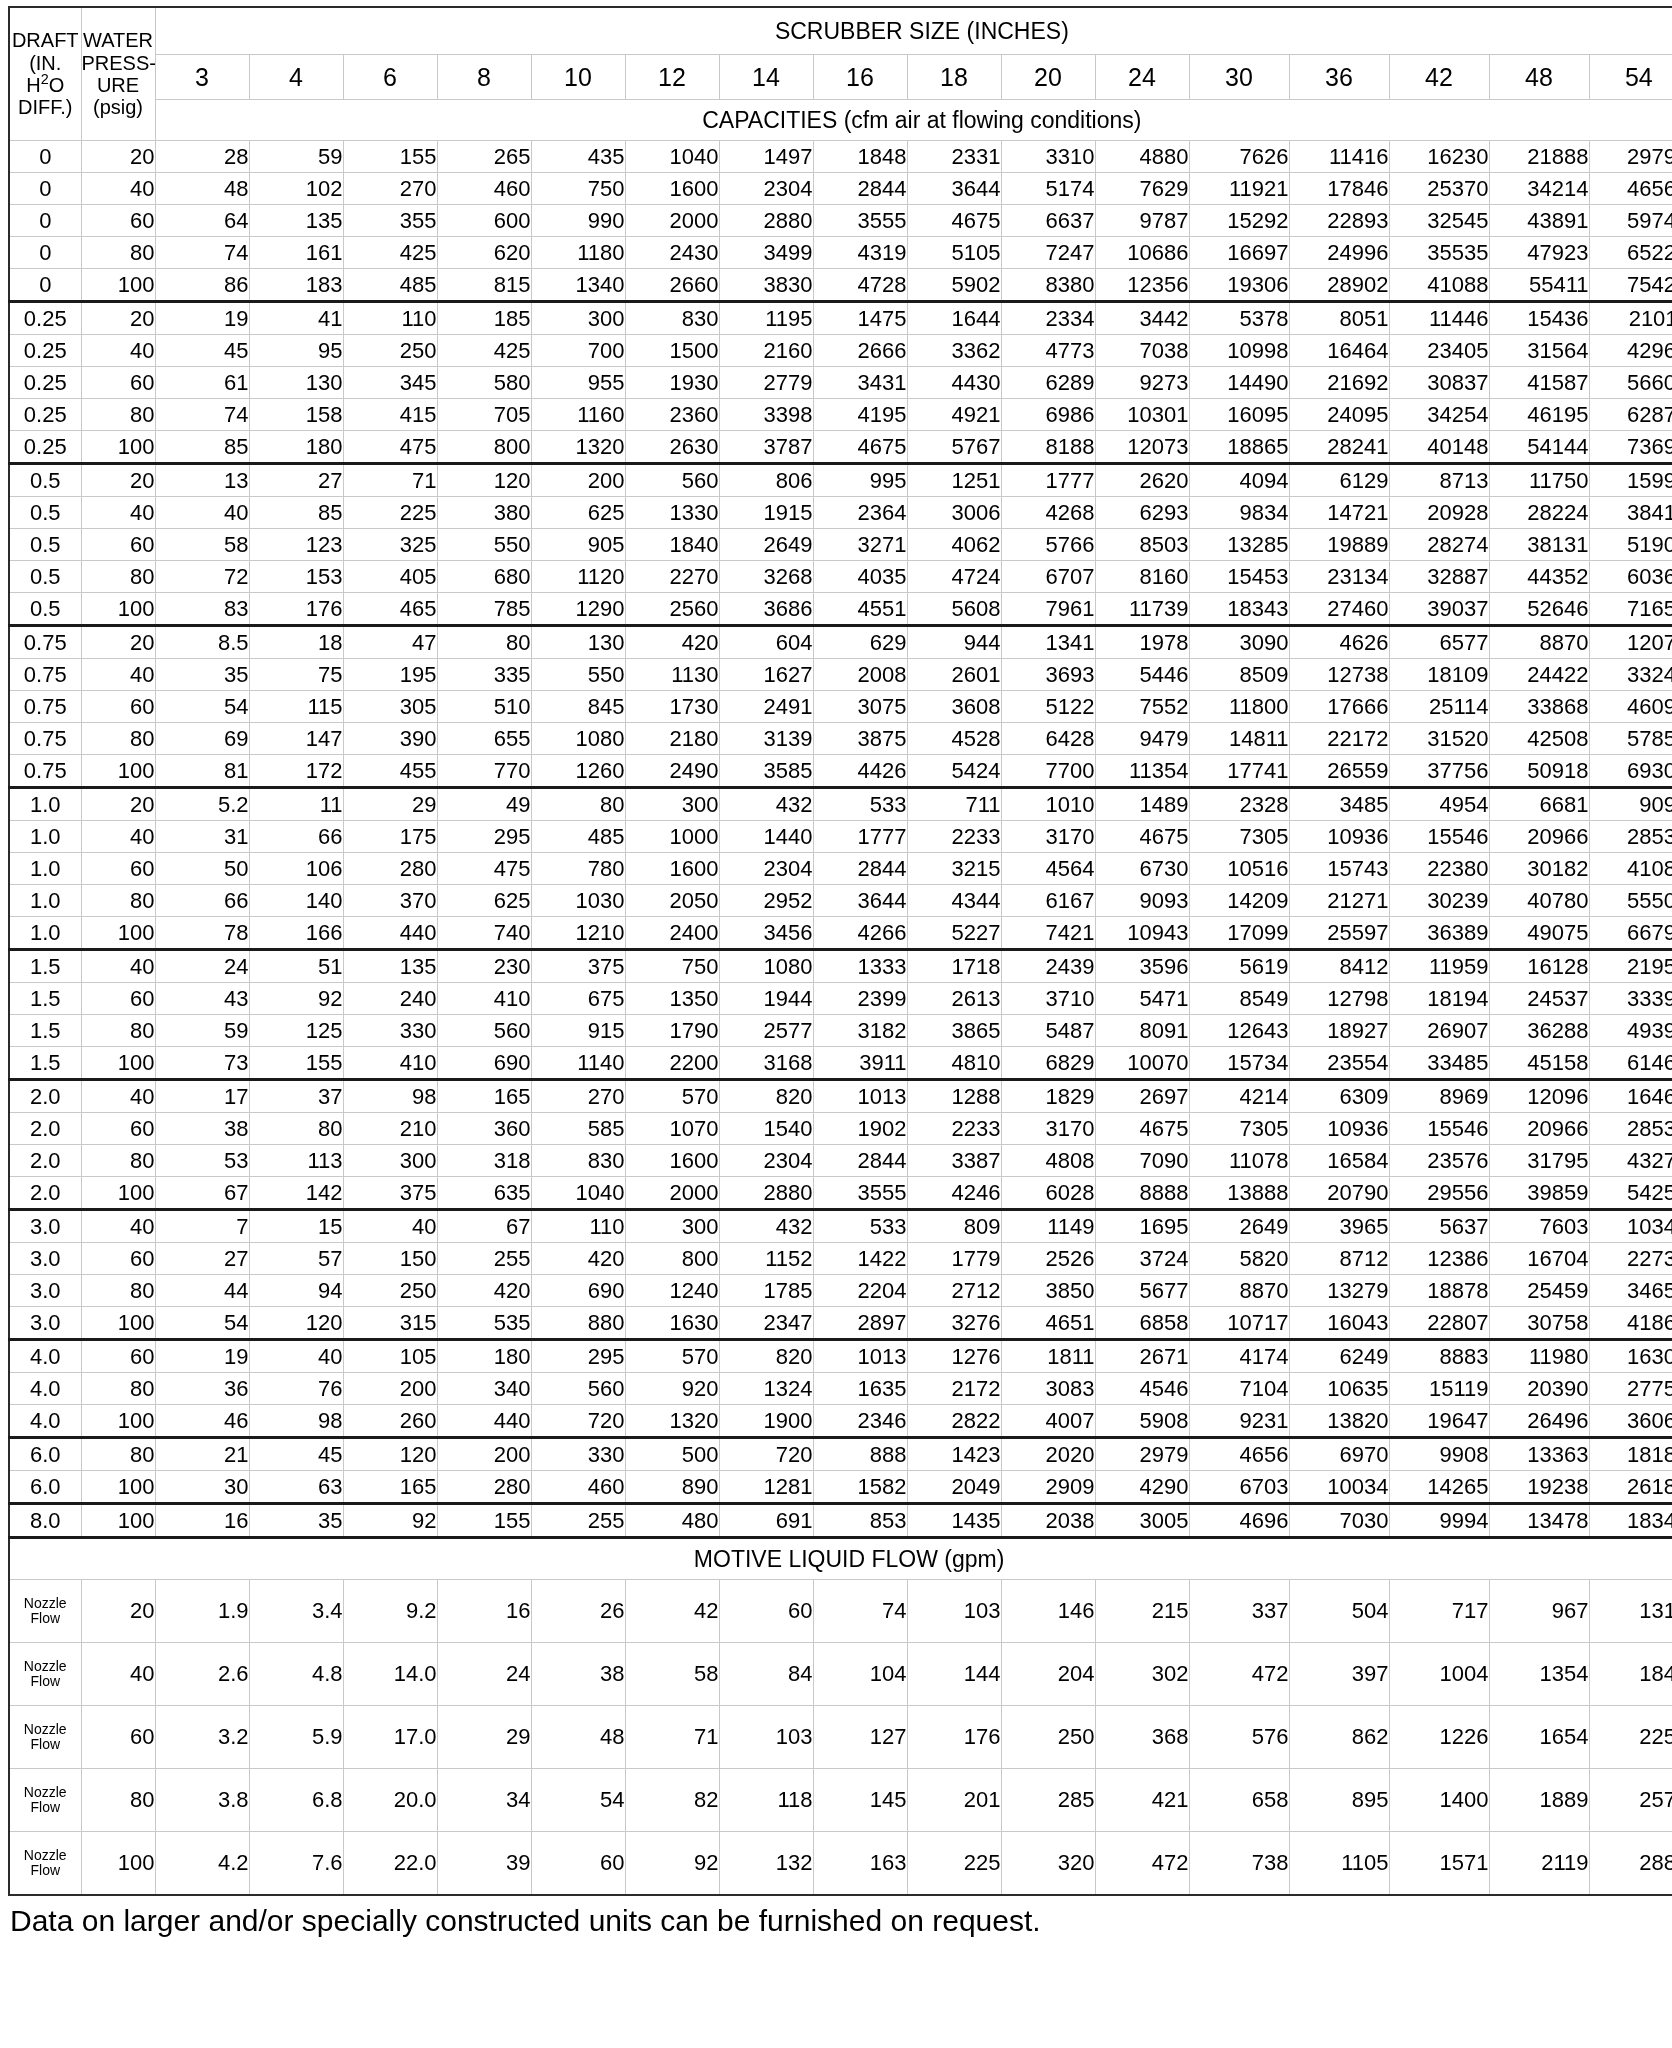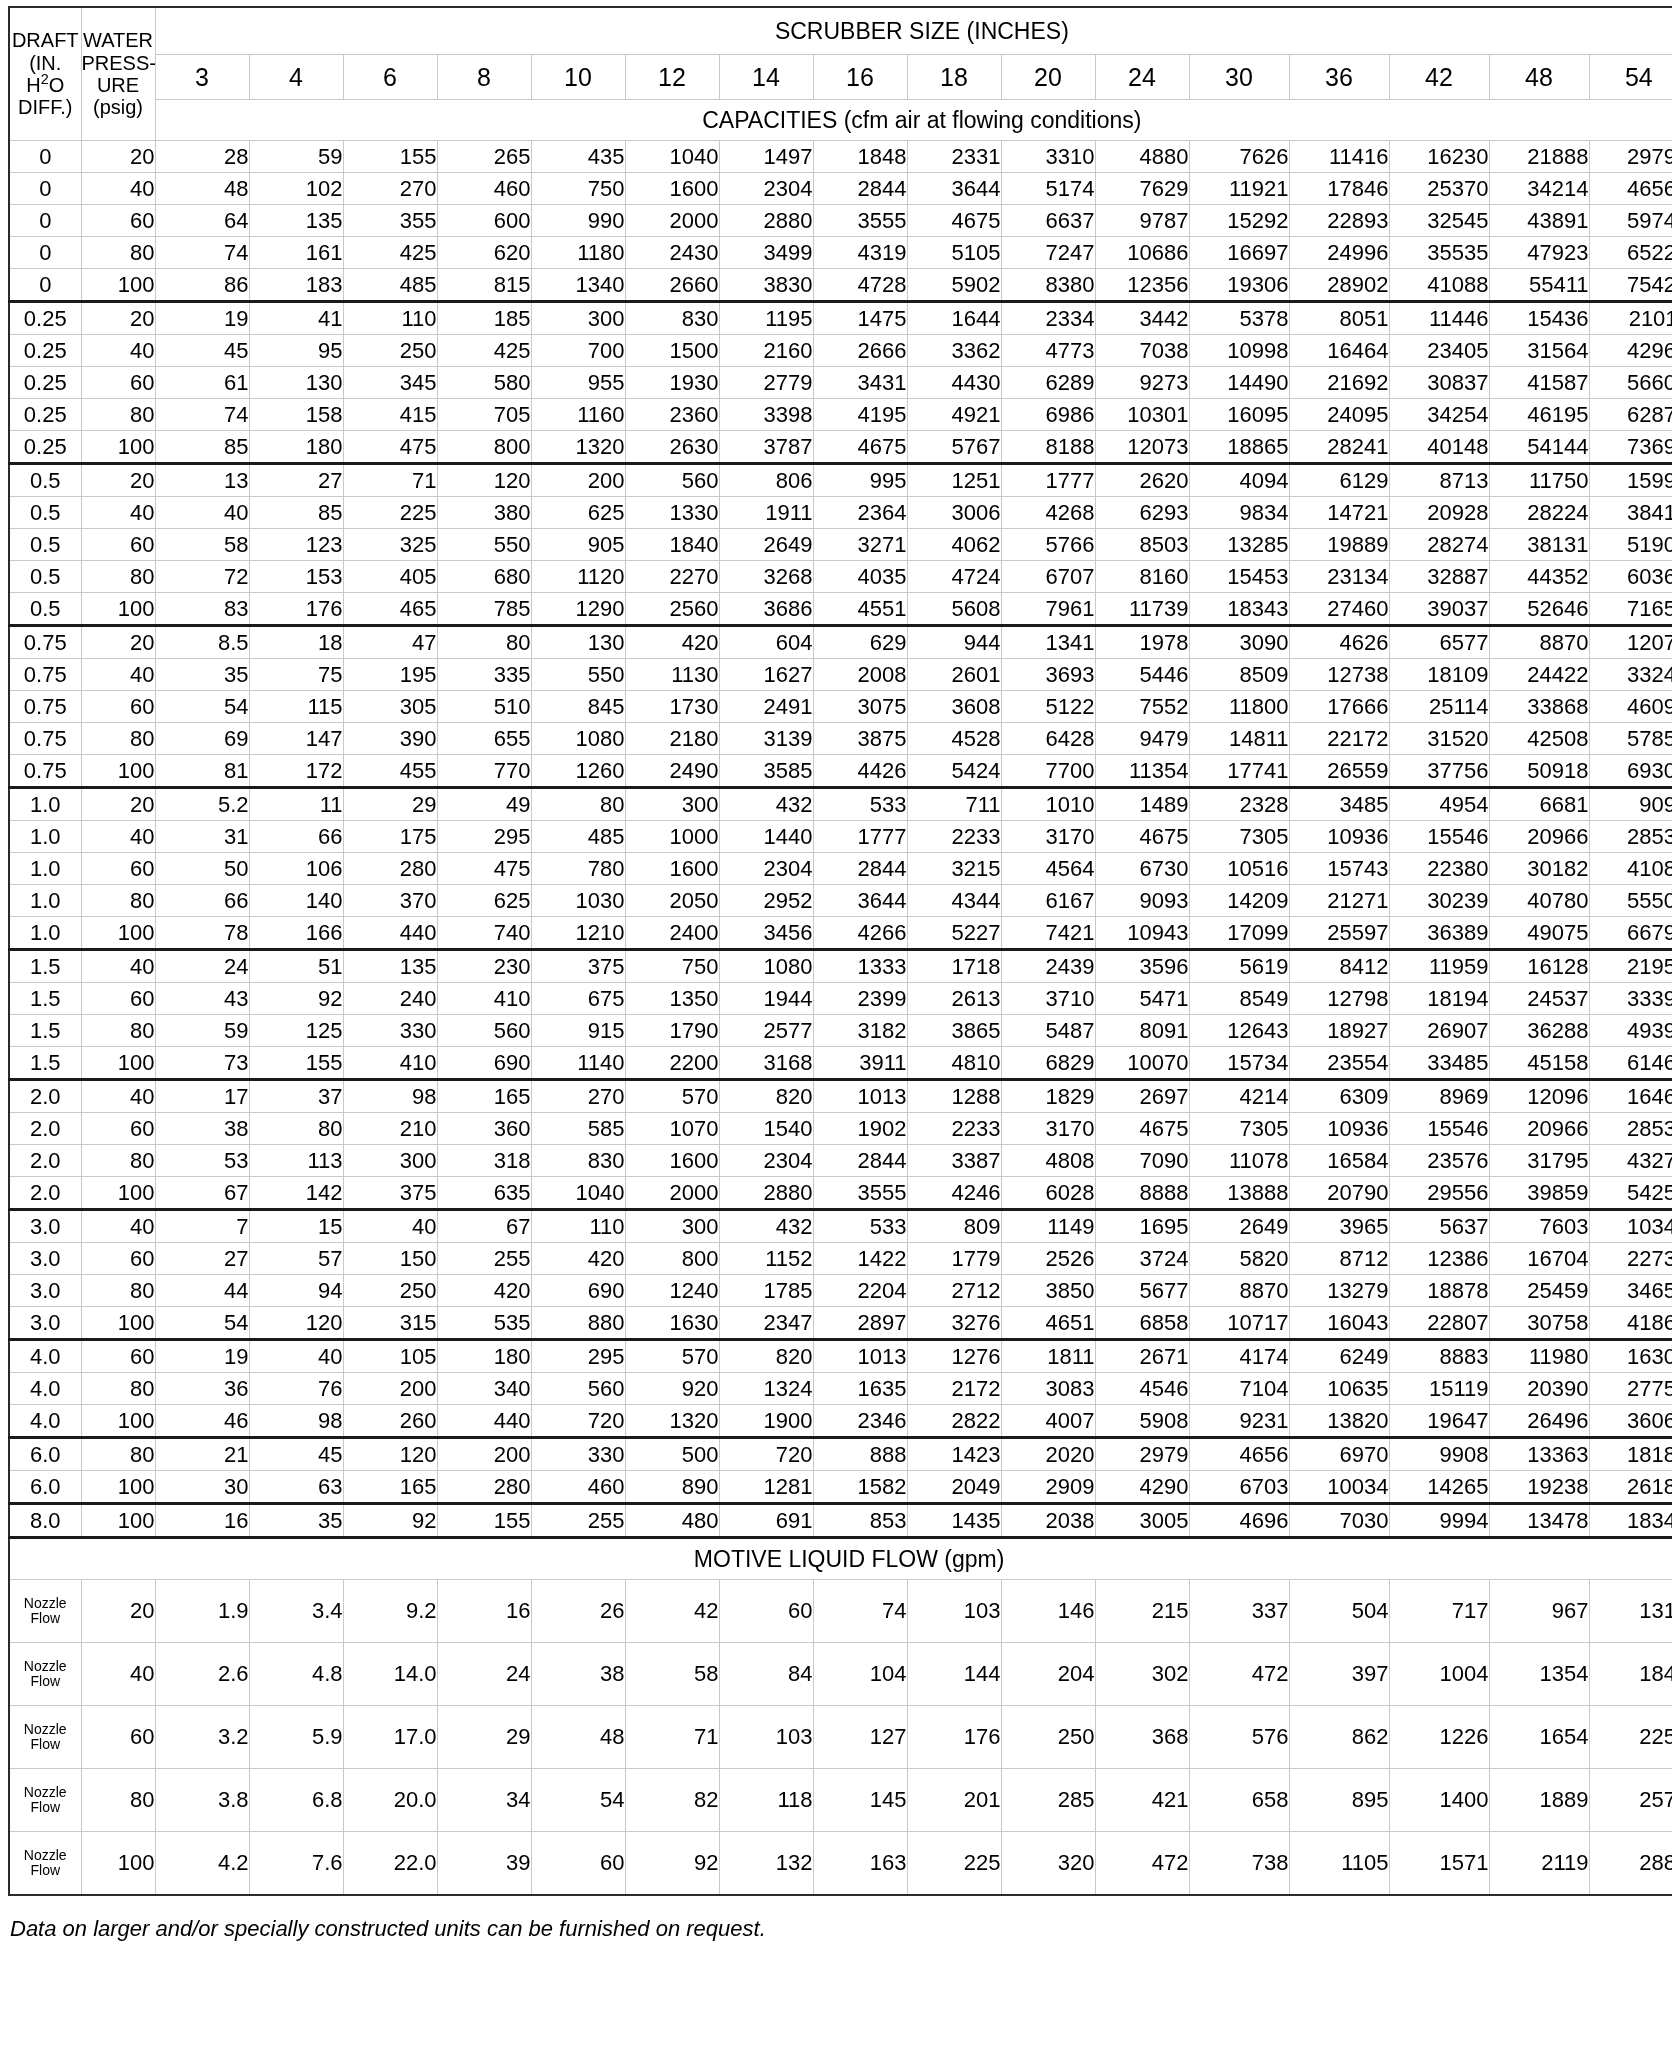--- a/index.html
+++ b/index.html
@@ -119,23 +119,22 @@
     text-align: center;
     font-size: 14px;
     line-height: 1.1;
     padding: 4px 2px;
     height: 62px;
   }
   tr.nozzle td { height: 62px; }
   tr.nozzle td.num, tr.nozzle td.press { height: 62px; }
 
   .footnote {
-    font-style: italic;
-    font-size: 22px;
-    padding: 20px 2px 0 2px;
+    font-size: 30px;
+    padding: 8px 2px 0 2px;
   }
 </style>
 </head>
 <body>
 
 <div id="sheet">
   <table class="grid">
     <colgroup>
       <col class="c-draft">
       <col class="c-press">
@@ -417,21 +416,21 @@
         </tr>
         <tr>
           <td class="draft">0.5</td>
           <td class="press">40</td>
           <td class="num">40</td>
           <td class="num">85</td>
           <td class="num">225</td>
           <td class="num">380</td>
           <td class="num">625</td>
           <td class="num">1330</td>
-          <td class="num">1911</td>
+          <td class="num">1915</td>
           <td class="num">2364</td>
           <td class="num">3006</td>
           <td class="num">4268</td>
           <td class="num">6293</td>
           <td class="num">9834</td>
           <td class="num">14721</td>
           <td class="num">20928</td>
           <td class="num">28224</td>
           <td class="num">38416</td>
         </tr>

